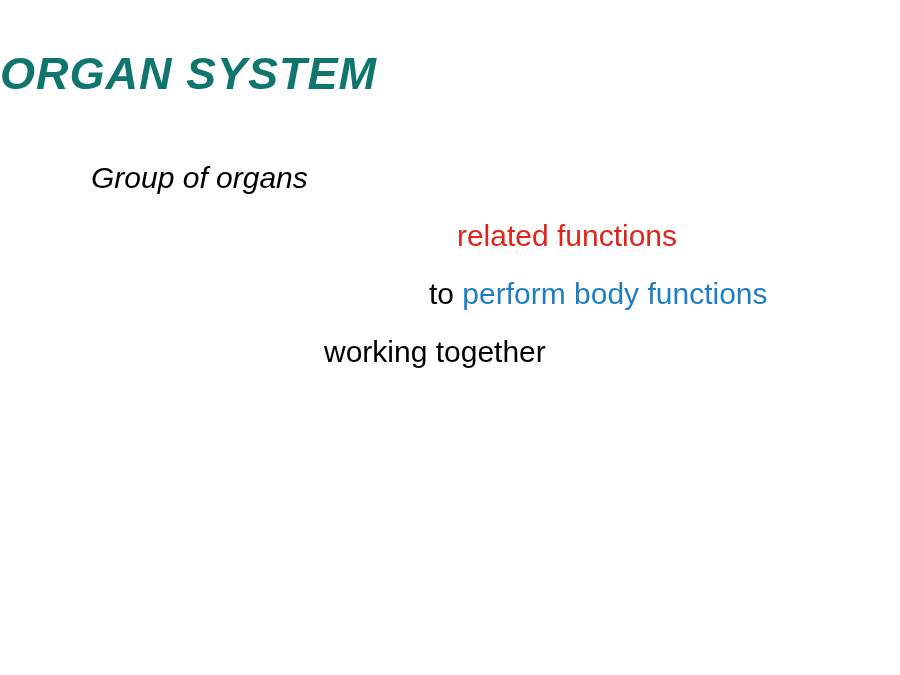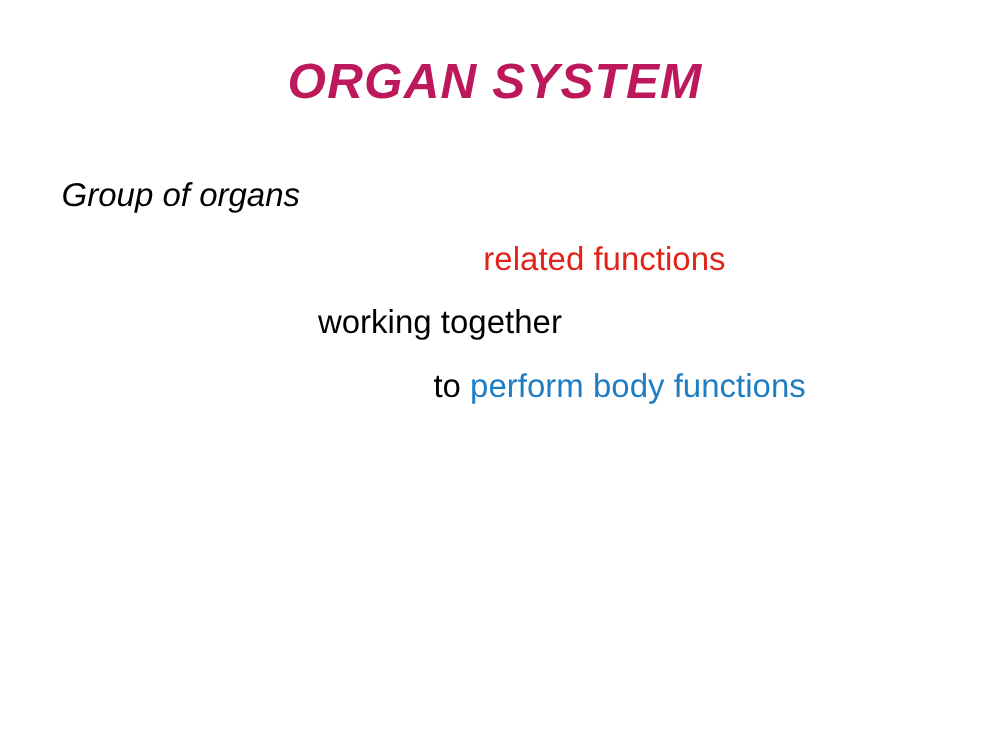--- a/index.html
+++ b/index.html
@@ -11,30 +11,29 @@
     position: relative;
     width: 900px;
     height: 675px;
     background: #ffffff;
     overflow: hidden;
     font-family: "Liberation Sans", sans-serif;
     color: #000000;
   }
   .title {
     margin: 48px 0 0 0;
-    text-align: center;
     font-size: 45px;
     font-weight: 600;
     font-style: italic;
     letter-spacing: 1px;
-    color: #be185d;
+    color: #0f766e;
   }
   .body-block {
     margin-top: 62px;
-    padding-left: 56px;
+    padding-left: 91px;
   }
   .line {
     margin: 0 0 27px 0;
     font-size: 30px;
     line-height: 31px;
     font-weight: 400;
     color: #000000;
     white-space: pre;
   }
   .line.italic {
@@ -50,17 +49,17 @@
 <body>
 
 <div class="slide">
   <h1 class="title">ORGAN SYSTEM</h1>
 
   <div class="body-block">
     <p class="line italic">Group of organs</p>
 
     <p class="line indent-1 red-text">related functions</p>
 
+    <p class="line indent-3"><span>to </span><span class="blue-text">perform body functions</span></p>
+
     <p class="line indent-2">working together</p>
-
-    <p class="line indent-3"><span>to </span><span class="blue-text">perform body functions</span></p>
   </div>
 </div>
 
 </body></html>

